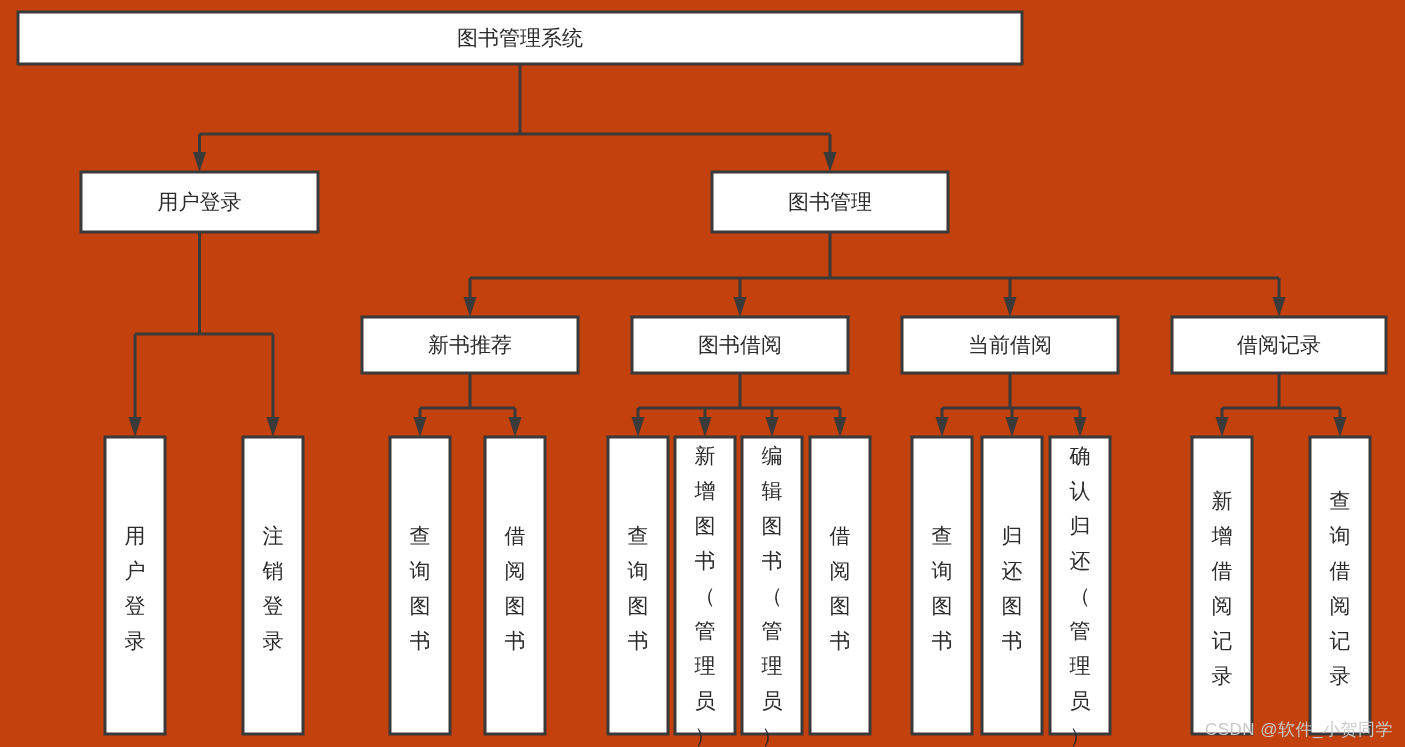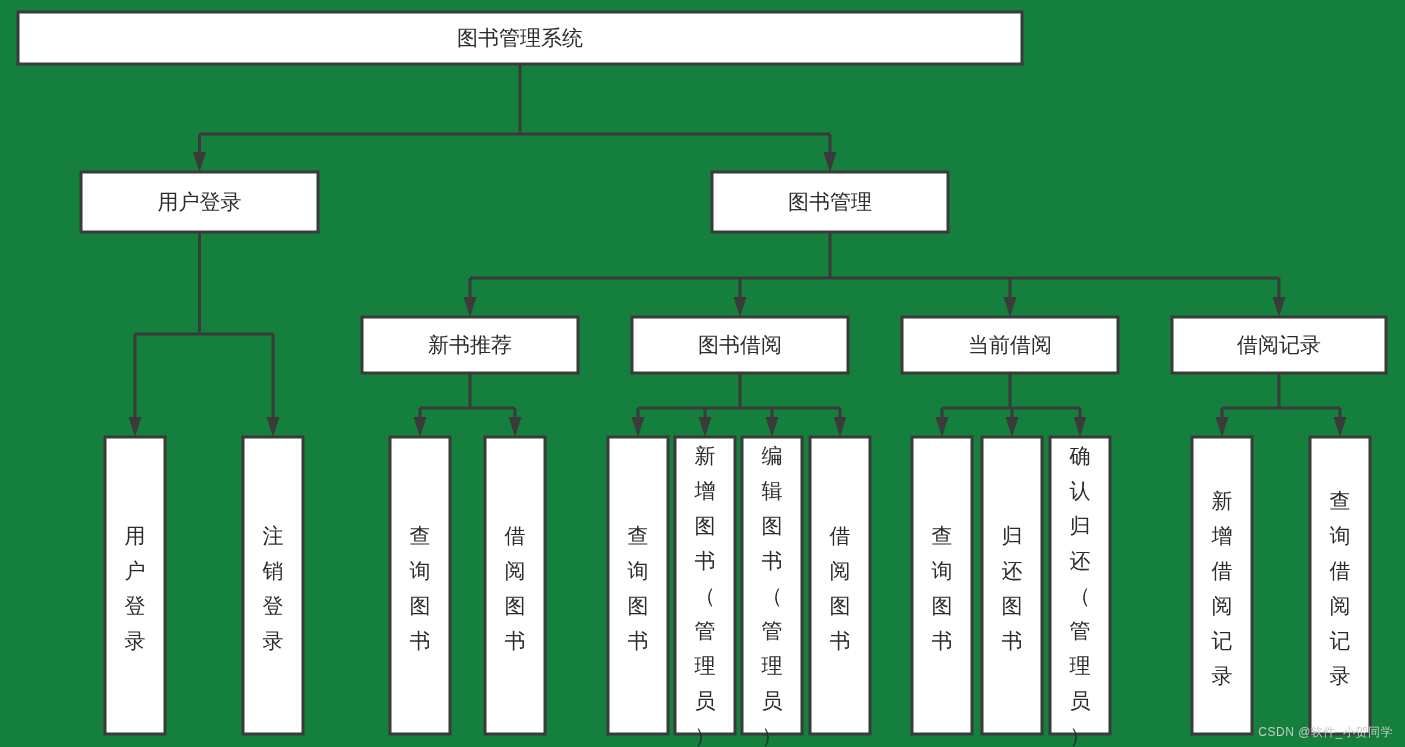--- a/index.html
+++ b/index.html
@@ -10,21 +10,21 @@
   body {
     width: 1405px;
     height: 747px;
     font-family: "Liberation Sans", "DejaVu Sans", sans-serif;
     overflow: hidden;
   }
   #diagram-root {
     position: relative;
     width: 1405px;
     height: 747px;
-    background: #15803d;
+    background: #c2410c;
   }
   svg.flow {
     position: absolute;
     top: 0;
     left: 0;
     width: 1405px;
     height: 747px;
     display: block;
   }
   .node-box {
@@ -53,21 +53,21 @@
     font-family: "Liberation Sans", "DejaVu Sans", sans-serif;
     font-size: 21px;
     fill: #2b2b2b;
     text-anchor: middle;
   }
   .watermark {
     position: absolute;
     right: 12px;
     bottom: 6px;
     font-family: "Liberation Sans", "DejaVu Sans", sans-serif;
-    font-size: 12px;
+    font-size: 17px;
     color: #c9c9c9;
     letter-spacing: 0.5px;
     white-space: nowrap;
     pointer-events: none;
   }
 </style>
 </head>
 <body>
 
 <div id="diagram-root">

